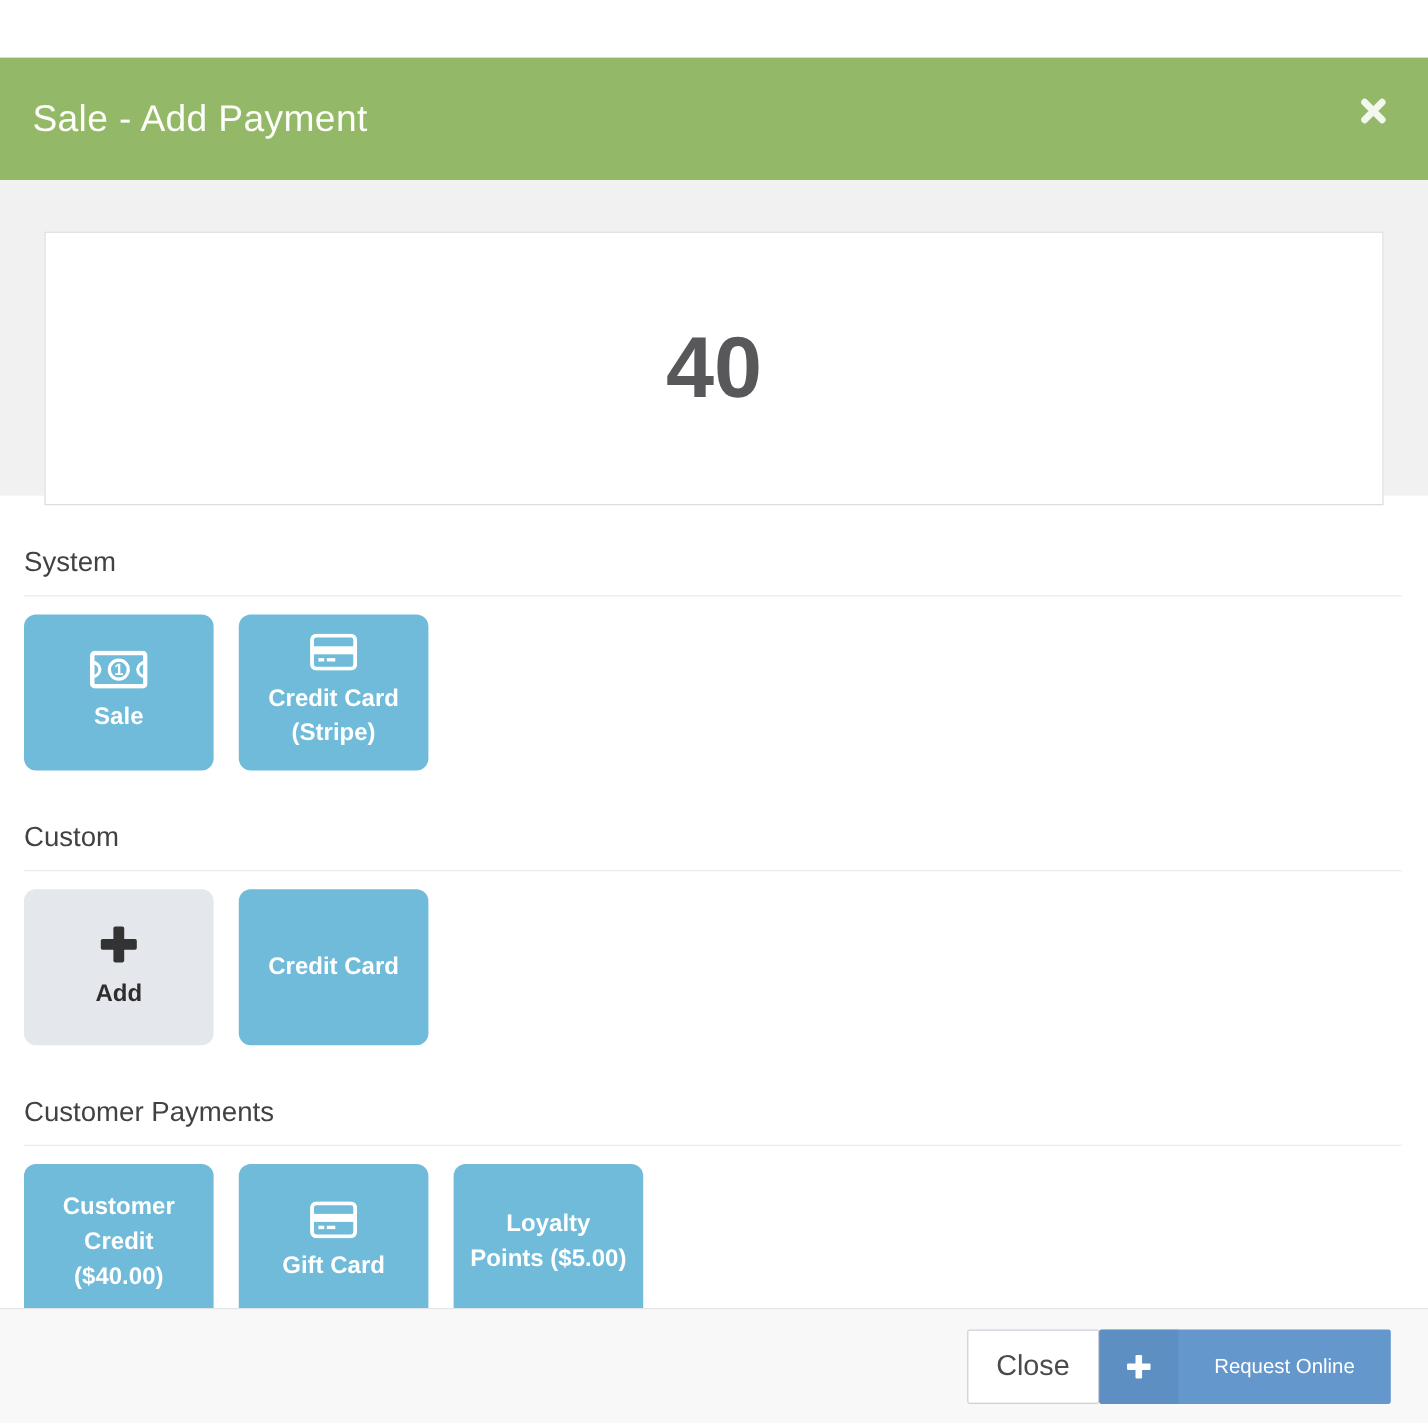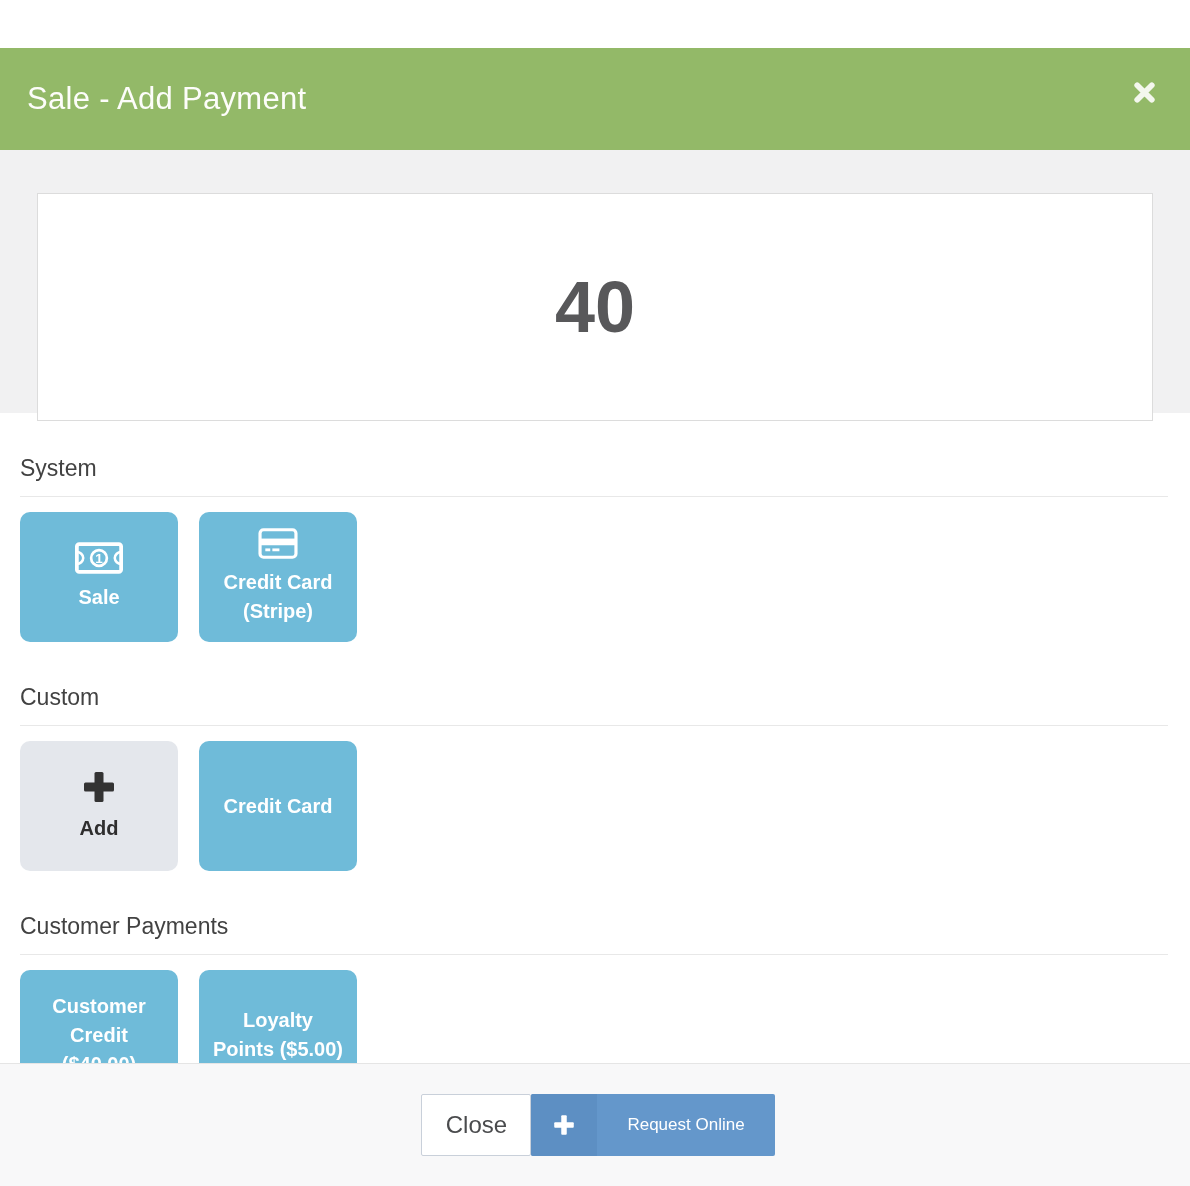--- a/index.html
+++ b/index.html
@@ -29,22 +29,22 @@
   .section-heading{font-size:23px;font-weight:400;color:#424242;margin-top:42px;padding-bottom:14px;border-bottom:1px solid #e8e8e8;}
   .tiles{display:flex;gap:21px;margin-top:15px;}
   .tile{width:158px;height:130px;border-radius:10px;border:none;background:var(--tile-blue);color:#fff;
         display:flex;flex-direction:column;align-items:center;justify-content:center;gap:9px;
         font-family:"Liberation Sans",sans-serif;font-size:20px;font-weight:bold;line-height:1.45;
         text-align:center;cursor:pointer;padding:6px;}
   .tile.gray{background:var(--tile-gray);color:#2e2e2e;}
   .tile-label{white-space:pre-line;}
 
   
-  .modal-footer{position:absolute;left:0;right:0;bottom:0;height:123px;background:#f8f8f9;border-top:1px solid #e5e5e5;
-                display:flex;align-items:center;justify-content:center;padding:0 31px 0 37px;}
+  .modal-footer{position:absolute;left:0;right:0;bottom:0;height:96px;background:#f8f8f9;border-top:1px solid #e5e5e5;
+                display:flex;align-items:center;justify-content:flex-end;padding:0 31px 0 37px;}
   .footer-close-btn{width:110px;height:62px;background:#fff;border:1px solid #c9d0da;border-radius:2px;
                     font-family:"Liberation Sans",sans-serif;font-size:24px;color:#4a4b4d;cursor:pointer;}
   .request-btn{height:62px;display:flex;align-items:stretch;border:none;border-radius:2px;overflow:hidden;
                padding:0;background:var(--request-blue);cursor:pointer;font-family:"Liberation Sans",sans-serif;}
   .request-icon-cell{width:66px;background:var(--request-icon-blue);display:flex;align-items:center;justify-content:center;}
   .request-label{display:flex;align-items:center;padding:0 30px;color:#fff;font-size:17px;font-weight:400;}
 
   .icon{display:flex;align-items:center;justify-content:center;}
 </style>
 </head>
@@ -114,20 +114,31 @@
     </div>
 
     <h2 class="section-heading">Customer Payments</h2>
     <div class="tiles">
       <button class="tile">
         <span class="tile-label">Customer
 Credit
 ($40.00)</span>
       </button>
       <button class="tile">
+        <span class="icon">
+          <svg width="40" height="31" viewBox="0 0 56 44">
+            <rect x="2.5" y="2.5" width="51" height="39" rx="5" fill="none" stroke="#fff" stroke-width="4.5"></rect>
+            <rect x="3" y="15" width="50" height="9.5" fill="#fff"></rect>
+            <rect x="10" y="29" width="7" height="4" fill="#fff"></rect>
+            <rect x="20" y="29" width="10" height="4" fill="#fff"></rect>
+          </svg>
+        </span>
+        <span class="tile-label">Gift Card</span>
+      </button>
+      <button class="tile">
         <span class="tile-label">Loyalty
 Points ($5.00)</span>
       </button>
     </div>
 
   </main>
 
   <footer class="modal-footer">
     <button class="footer-close-btn">Close</button>
     <button class="request-btn">

